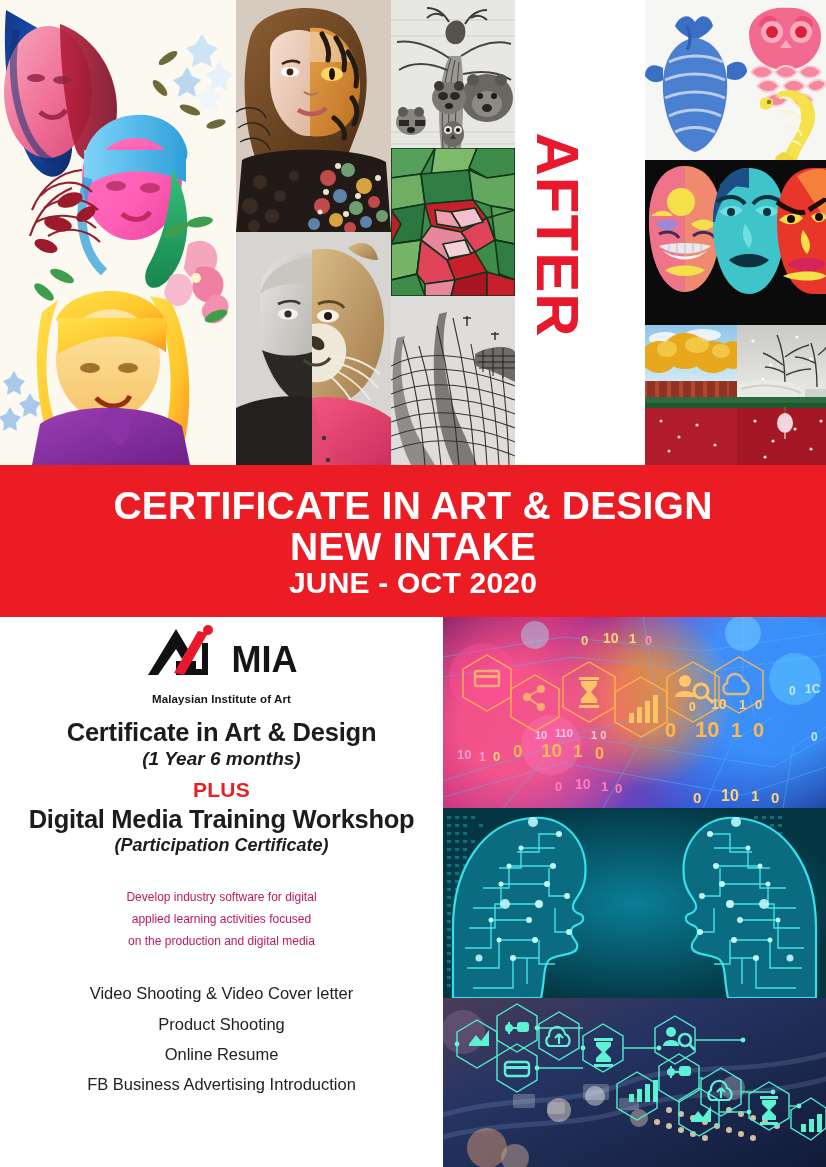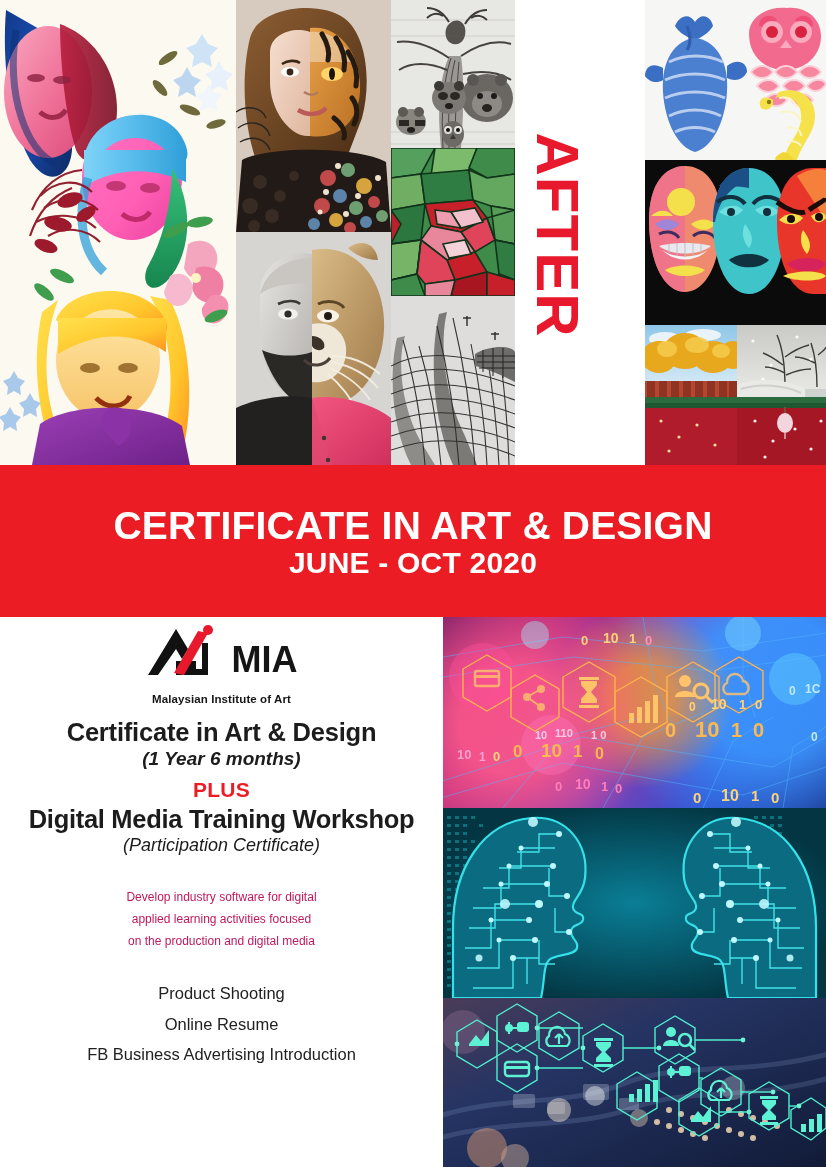--- a/index.html
+++ b/index.html
@@ -61,21 +61,21 @@
   .logowrap { width:100%; display:flex; flex-direction:column; align-items:center; margin-top:8px; }
   .logorow { display:flex; align-items:flex-end; gap:8px; }
   .logo-mark { width:78px; height:54px; display:block; }
   .logo-word { font-size:36px; font-weight:700; color:#151515; letter-spacing:0px; line-height:.95; padding-bottom:2px; }
   .logo-sub { font-size:11.5px; font-weight:700; color:#151515; margin-top:14px; letter-spacing:.1px; }
 
   .head1 { font-size:25.5px; font-weight:800; color:#1c1c1c; text-align:center; margin-top:13px; letter-spacing:-.2px; }
   .head2 { font-size:19px; font-weight:700; font-style:italic; color:#1c1c1c; text-align:center; margin-top:1px; }
   .plus  { font-size:21px; font-weight:800; color:#ED1C24; text-align:center; margin-top:8px; letter-spacing:.3px; }
   .head3 { font-size:25.5px; font-weight:800; color:#1c1c1c; text-align:center; margin-top:3px; letter-spacing:-.3px; }
-  .head4 { font-size:18px; font-weight:400; font-style:italic; color:#1c1c1c; text-align:center; margin-top:1px; }
+  .head4 { font-size:18px; font-weight:700; font-style:italic; color:#1c1c1c; text-align:center; margin-top:1px; }
 
   .para { margin-top:30px; text-align:center; }
   .para p { font-size:12px; color:#be185d; line-height:1.84; font-weight:400; }
 
   .items { margin-top:26px; text-align:center; }
   .items p { font-size:16.5px; color:#222; line-height:1.84; font-weight:400; }
 
   
   .rightcol { position:absolute; left:443px; top:0; width:383px; height:550px; }
   .rimg { position:absolute; left:0; width:383px; overflow:hidden; }
@@ -729,20 +729,21 @@
             <circle cx="166" cy="124" r="1.6"></circle>
             <circle cx="120" cy="132" r="1.6"></circle>
             <circle cx="176" cy="96" r="1.6"></circle>
           </g>
       </svg>
     </div>
   </div>
 
   <div class="banner">
     <div class="bl1">CERTIFICATE IN ART &amp; DESIGN</div>
+    <div class="bl2">NEW INTAKE</div>
     <div class="bl3">JUNE - OCT 2020</div>
   </div>
 
   <div class="lower">
 
     <div class="leftcol">
 
       <div class="logowrap">
         <div class="logorow">
           <svg class="logo-mark" viewBox="0 0 78 54">
@@ -766,20 +767,21 @@
       <div class="head3">Digital Media Training Workshop</div>
       <div class="head4">(Participation Certificate)</div>
 
       <div class="para">
         <p>Develop industry software for digital</p>
         <p>applied learning activities focused</p>
         <p>on the production and digital media</p>
       </div>
 
       <div class="items">
+        <p>Video Shooting &amp; Video Cover letter</p>
         <p>Product Shooting</p>
         <p>Online Resume</p>
         <p>FB Business Advertising Introduction</p>
       </div>
     </div>
 
     <div class="rightcol">
 
       <div class="rimg r1">
         <svg width="383" height="191" viewBox="0 0 383 191">

